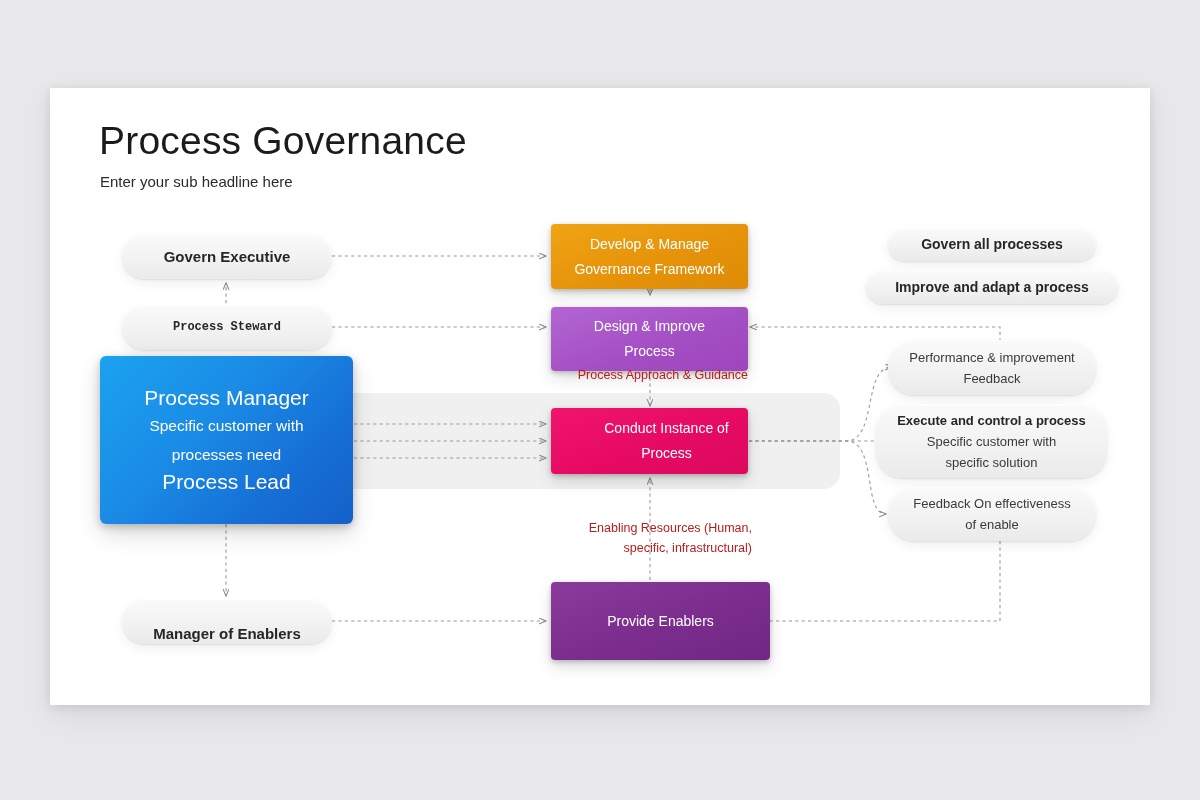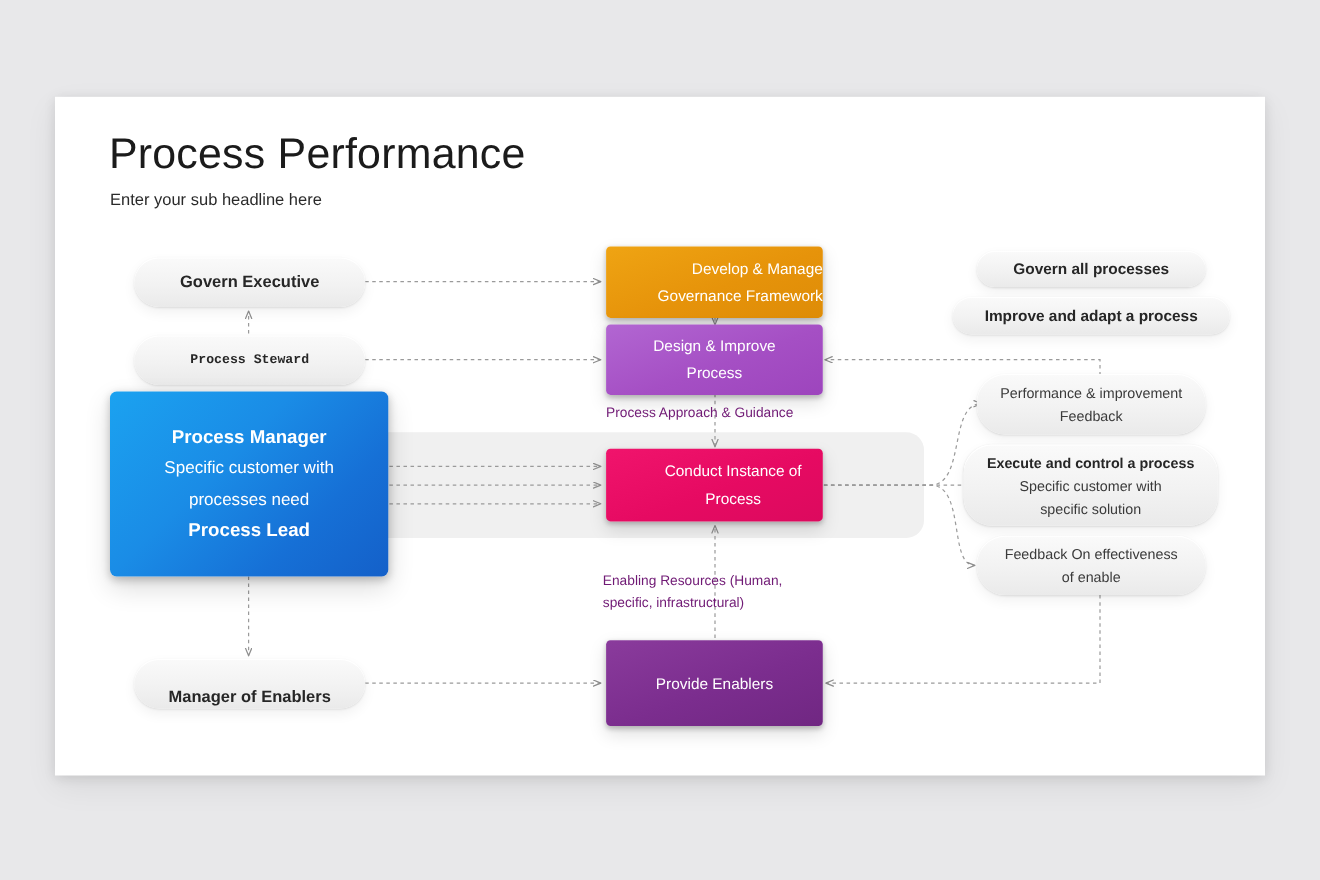--- a/index.html
+++ b/index.html
@@ -58,35 +58,35 @@
 
   
   .rect {
     border-radius: 4px; color: #fff;
     box-shadow: 0 2px 5px rgba(0,0,0,.22), 0 7px 16px rgba(0,0,0,.13);
   }
   .rect .ln { line-height: 25px; }
 
   
   .caption {
-    position: absolute; text-align: left; color: #701a75;
+    position: absolute; text-align: right; color: #b91c1c;
     font-size: 12.5px; line-height: 20px;
   }
 
   
   .c-orange { background: linear-gradient(160deg,#efa413 0%,#e6930a 55%,#de8c07 100%); }
-  .c-violet { background: linear-gradient(160deg,#b266d2 0%,#a54fc4 55%,#9d45bd 100%); }
+  .c-violet { background: linear-gradient(160deg,#b266d2 0%,#a54fc4 55%,#9d45bd 100%); margin-top: 12px; }
   .c-pink   { background: linear-gradient(160deg,#f0146c 0%,#e60a62 55%,#dc0a5e 100%); }
   .c-plum   { background: linear-gradient(160deg,#8a3b9c 0%,#7b2d8e 55%,#702782 100%); }
   .c-blue   {
     background: linear-gradient(135deg,#1ba2f0 0%,#1a8ce6 40%,#1670d6 72%,#1460c9 100%);
     border-radius: 6px; color: #fff;
     box-shadow: 0 3px 8px rgba(0,0,0,.22), 0 10px 24px rgba(0,0,0,.14);
   }
-  .c-blue .hd { font-size: 17px; font-weight: bold; line-height: 26px; }
+  .c-blue .hd { font-size: 21px; font-weight: normal; line-height: 26px; }
   .c-blue .bd { font-size: 15.5px; line-height: 29px; font-weight: 400; }
 </style>
 </head>
 <body>
 
 <div id="stage">
 
   <div id="slide"></div>
 
   <div class="band" style="left:328px; top:393px; width:512px; height:96px;"></div>
@@ -116,21 +116,21 @@
 
       <path d="M749,441 L846,441 C878,441 862,367 892,367"></path>
       <path d="M749,441 L884,441"></path>
       <path d="M749,441 L846,441 C878,441 862,514 886,514"></path>
 
       <path d="M1000,367 L1000,327 L750,327"></path>
       <path d="M1000,541 L1000,621 L751,621"></path>
     </g>
   </svg>
 
-  <div id="title">Process Performance</div>
+  <div id="title">Process Governance</div>
   <div id="subtitle">Enter your sub headline here</div>
 
   <div class="node pill" style="left:122px; top:234px; width:210px; height:45px; font-size:15px;">
     <span class="ln bold">Govern Executive</span>
   </div>
 
   <div class="node pill" style="left:122px; top:305px; width:210px; height:45px; font-size:12px;font-family:Liberation Mono, monospace;">
     <span class="ln bold">Process Steward</span>
   </div>
 
@@ -138,21 +138,21 @@
     <span class="hd">Process Manager</span>
     <span class="bd">Specific customer with</span>
     <span class="bd">processes need</span>
     <span class="hd">Process Lead</span>
   </div>
 
   <div class="node pill" style="left:122px; top:599px; width:210px; height:45px; font-size:15px;justify-content:flex-end;">
     <span class="ln bold">Manager of Enablers</span>
   </div>
 
-  <div class="node rect c-orange" style="left:551px; top:224px; width:197px; height:65px; font-size:14px;align-items:flex-end;">
+  <div class="node rect c-orange" style="left:551px; top:224px; width:197px; height:65px; font-size:14px;">
     <span class="ln">Develop &amp; Manage</span>
     <span class="ln">Governance Framework</span>
   </div>
 
   <div class="node rect c-violet" style="left:551px; top:295px; width:197px; height:64px; font-size:14px;">
     <span class="ln">Design &amp; Improve</span>
     <span class="ln">Process</span>
   </div>
 
   <div class="caption" style="left:551px; top:365px; width:197px;">
@@ -162,21 +162,21 @@
   <div class="node rect c-pink" style="left:551px; top:408px; width:197px; height:66px; font-size:14px;padding-left:34px;">
     <span class="ln">Conduct Instance of</span>
     <span class="ln">Process</span>
   </div>
 
   <div class="caption" style="left:548px; top:518px; width:204px;">
     <span>Enabling Resources (Human,</span><br>
     <span>specific, infrastructural)</span>
   </div>
 
-  <div class="node rect c-plum" style="left:551px; top:582px; width:197px; height:78px; font-size:14px;">
+  <div class="node rect c-plum" style="left:551px; top:582px; width:219px; height:78px; font-size:14px;">
     <span class="ln">Provide Enablers</span>
   </div>
 
   <div class="node pill" style="left:888px; top:228px; width:208px; height:33px; font-size:14px;">
     <span class="ln bold">Govern all processes</span>
   </div>
 
   <div class="node pill" style="left:866px; top:270px; width:252px; height:34px; font-size:14px;">
     <span class="ln bold">Improve and adapt a process</span>
   </div>

